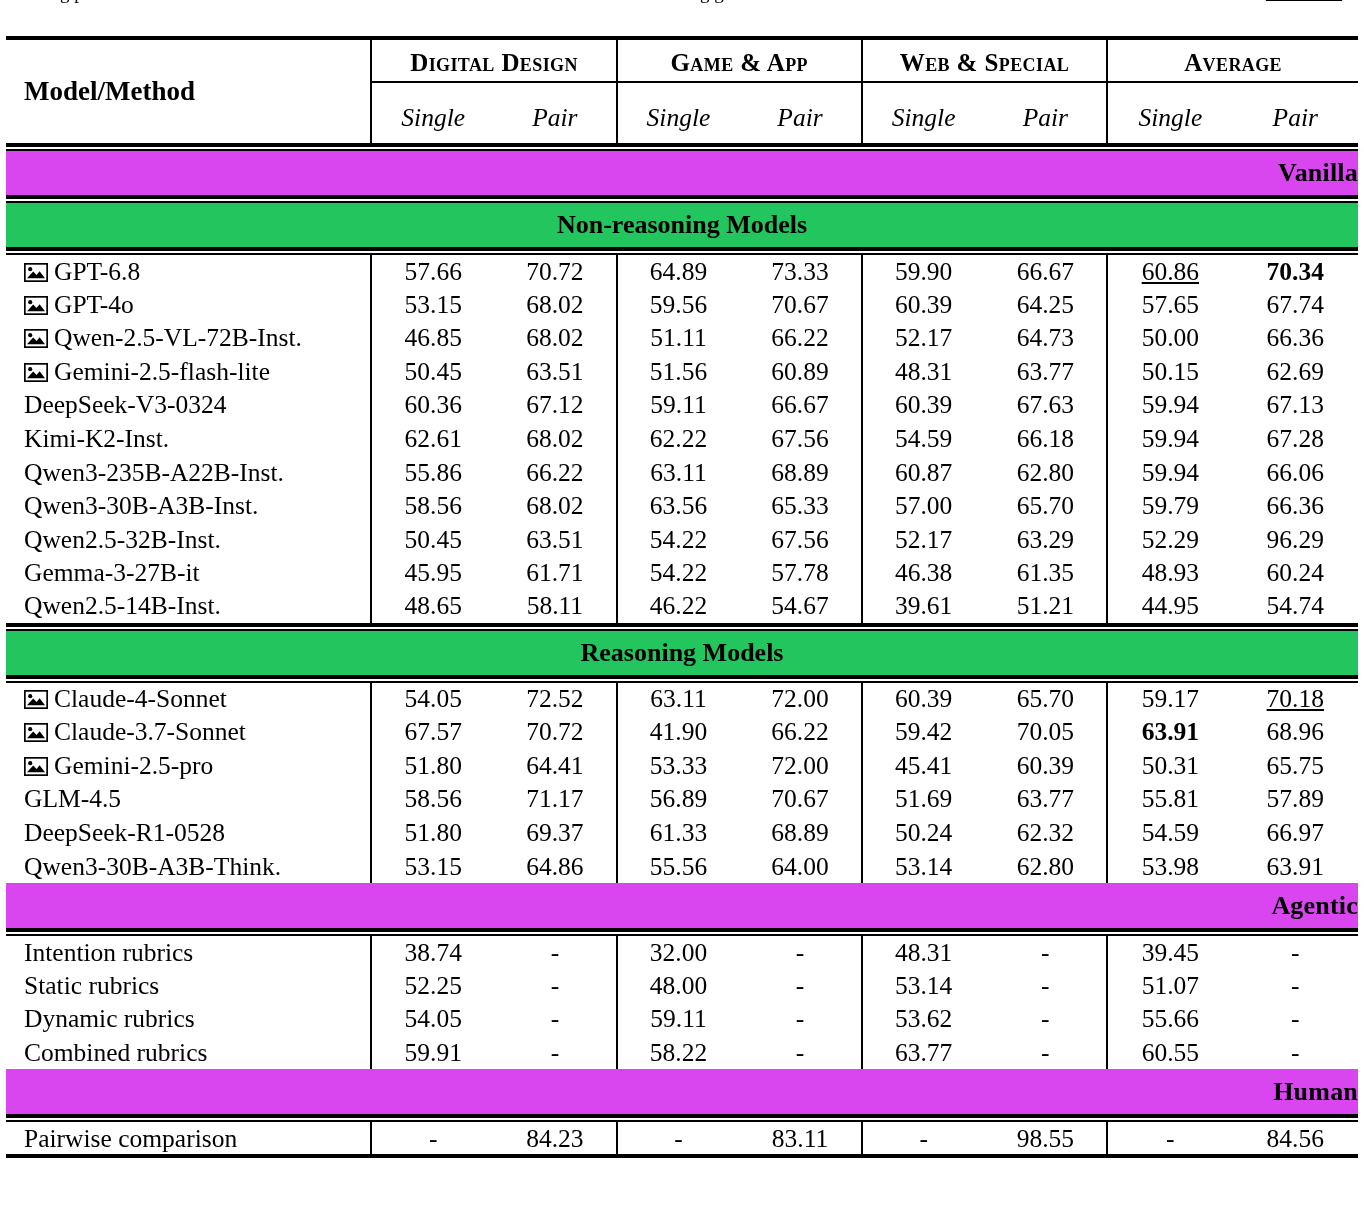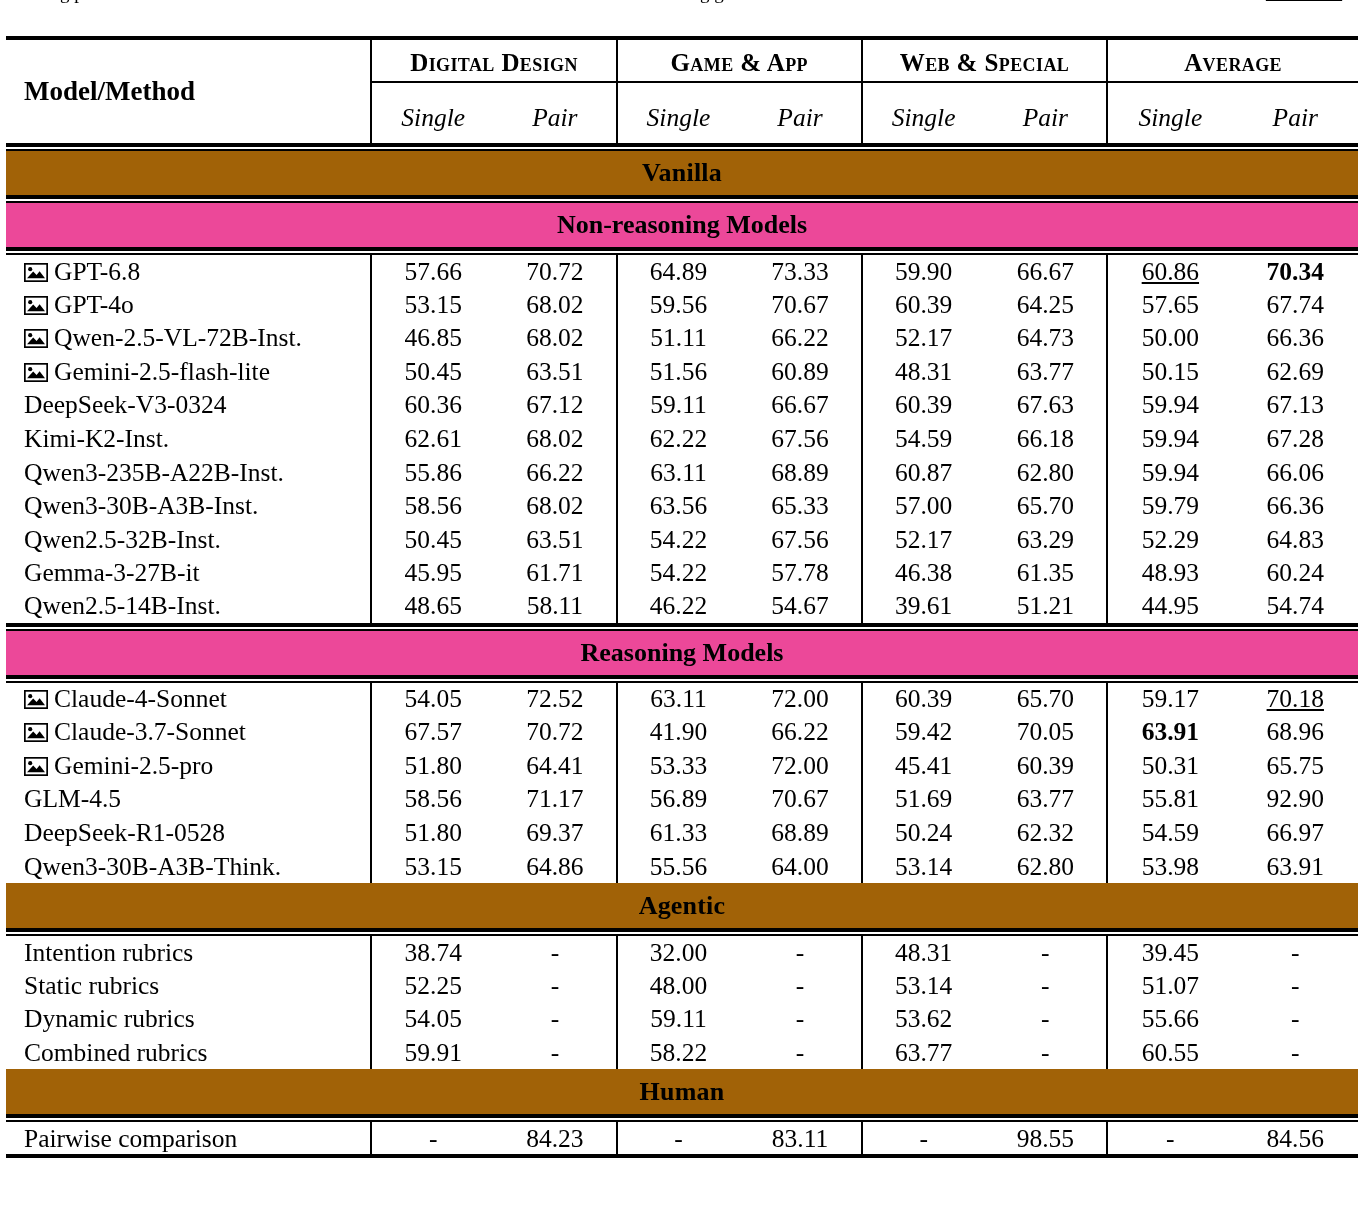--- a/index.html
+++ b/index.html
@@ -87,29 +87,29 @@
     font-style: italic;
     font-size: 25.5px;
     white-space: nowrap;
   }
 
   
   .vsep { border-left: 2px solid #000; }
 
   
   tr.band td {
-    background: #a16207;
-    text-align: center;
+    background: #d946ef;
+    text-align: right;
     font-weight: bold;
     font-size: 26px;
     height: 46px;
     letter-spacing: 0.2px;
   }
   tr.subband td {
-    background: #ec4899;
+    background: #22c55e;
     text-align: center;
     font-weight: bold;
     font-size: 26px;
     height: 46px;
   }
 
   
   tr.datarow td { height: 33.6px; font-size: 25.5px; }
 
   td.modelname {
@@ -312,21 +312,21 @@
         </tr>
         <tr class="datarow">
           <td class="modelname"><span>Qwen2.5-32B-Inst.</span></td>
           <td class="num vsep">50.45</td>
           <td class="num">63.51</td>
           <td class="num vsep">54.22</td>
           <td class="num">67.56</td>
           <td class="num vsep">52.17</td>
           <td class="num">63.29</td>
           <td class="num vsep">52.29</td>
-          <td class="num">64.83</td>
+          <td class="num">96.29</td>
         </tr>
         <tr class="datarow">
           <td class="modelname"><span>Gemma-3-27B-it</span></td>
           <td class="num vsep">45.95</td>
           <td class="num">61.71</td>
           <td class="num vsep">54.22</td>
           <td class="num">57.78</td>
           <td class="num vsep">46.38</td>
           <td class="num">61.35</td>
           <td class="num vsep">48.93</td>
@@ -405,21 +405,21 @@
         </tr>
         <tr class="datarow">
           <td class="modelname"><span>GLM-4.5</span></td>
           <td class="num vsep">58.56</td>
           <td class="num">71.17</td>
           <td class="num vsep">56.89</td>
           <td class="num">70.67</td>
           <td class="num vsep">51.69</td>
           <td class="num">63.77</td>
           <td class="num vsep">55.81</td>
-          <td class="num">92.90</td>
+          <td class="num">57.89</td>
         </tr>
         <tr class="datarow">
           <td class="modelname"><span>DeepSeek-R1-0528</span></td>
           <td class="num vsep">51.80</td>
           <td class="num">69.37</td>
           <td class="num vsep">61.33</td>
           <td class="num">68.89</td>
           <td class="num vsep">50.24</td>
           <td class="num">62.32</td>
           <td class="num vsep">54.59</td>

